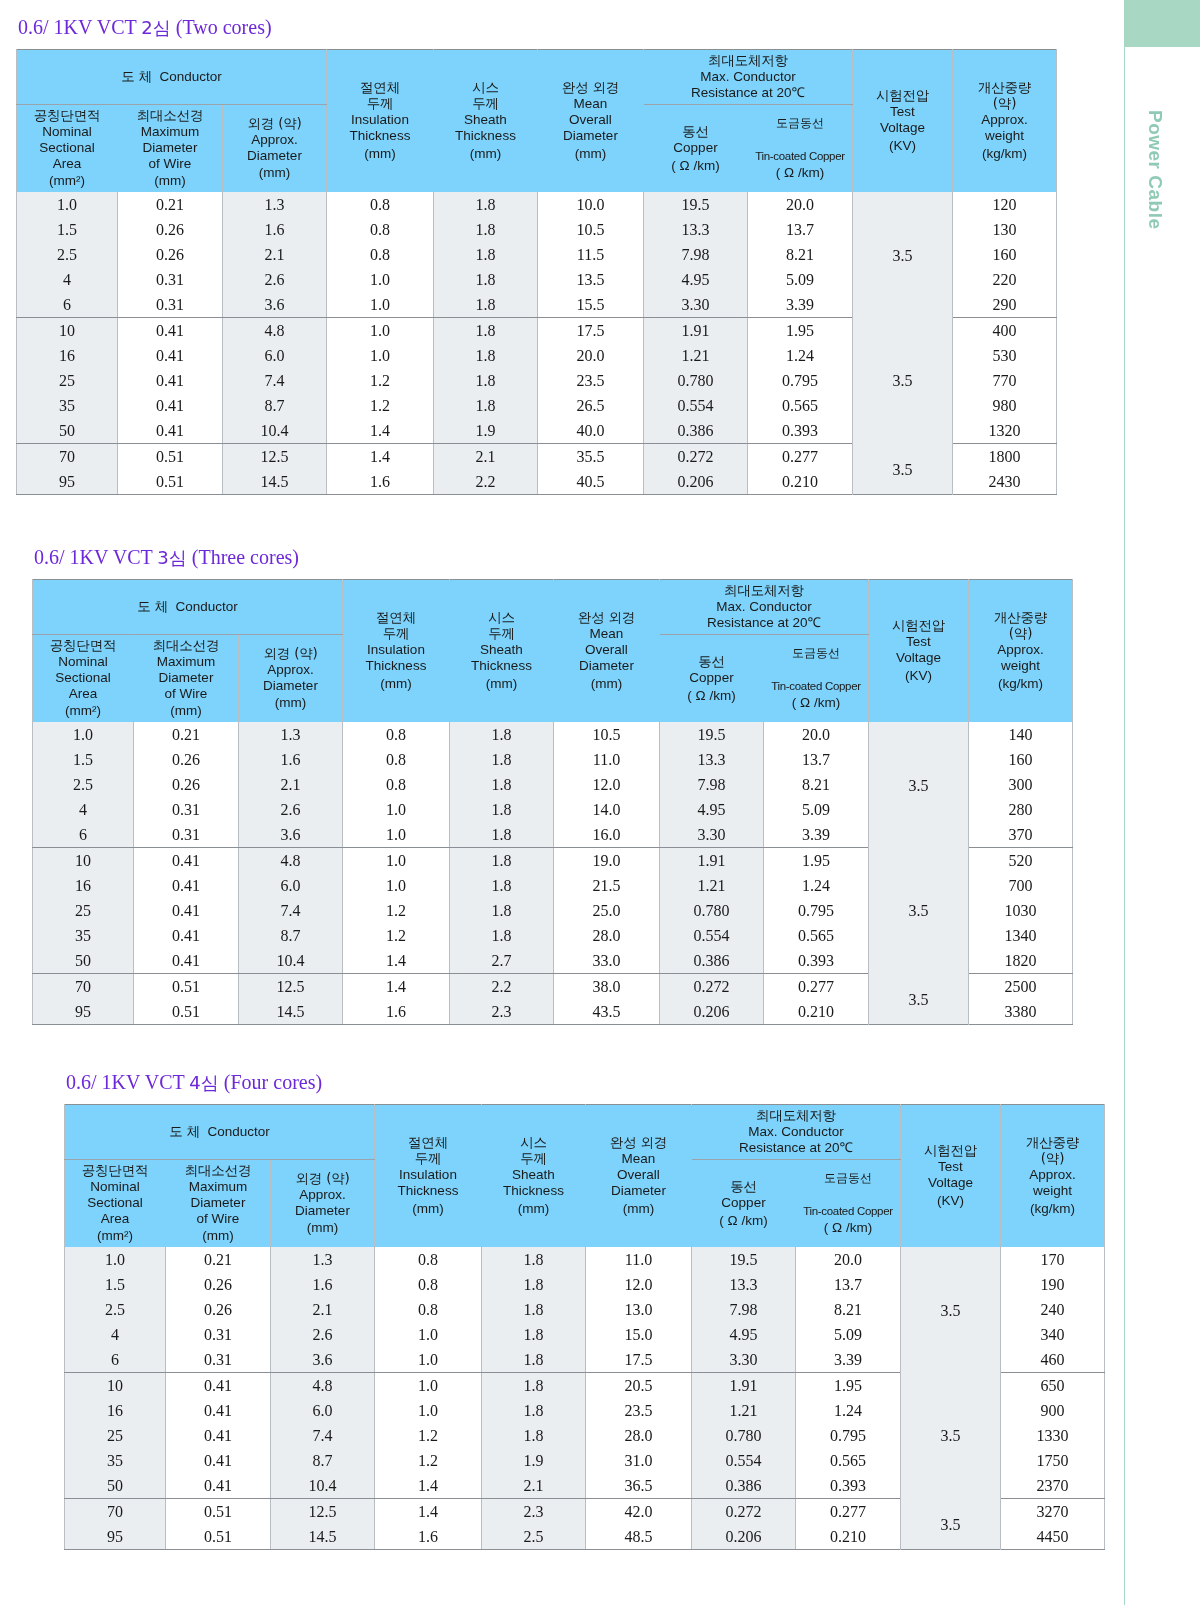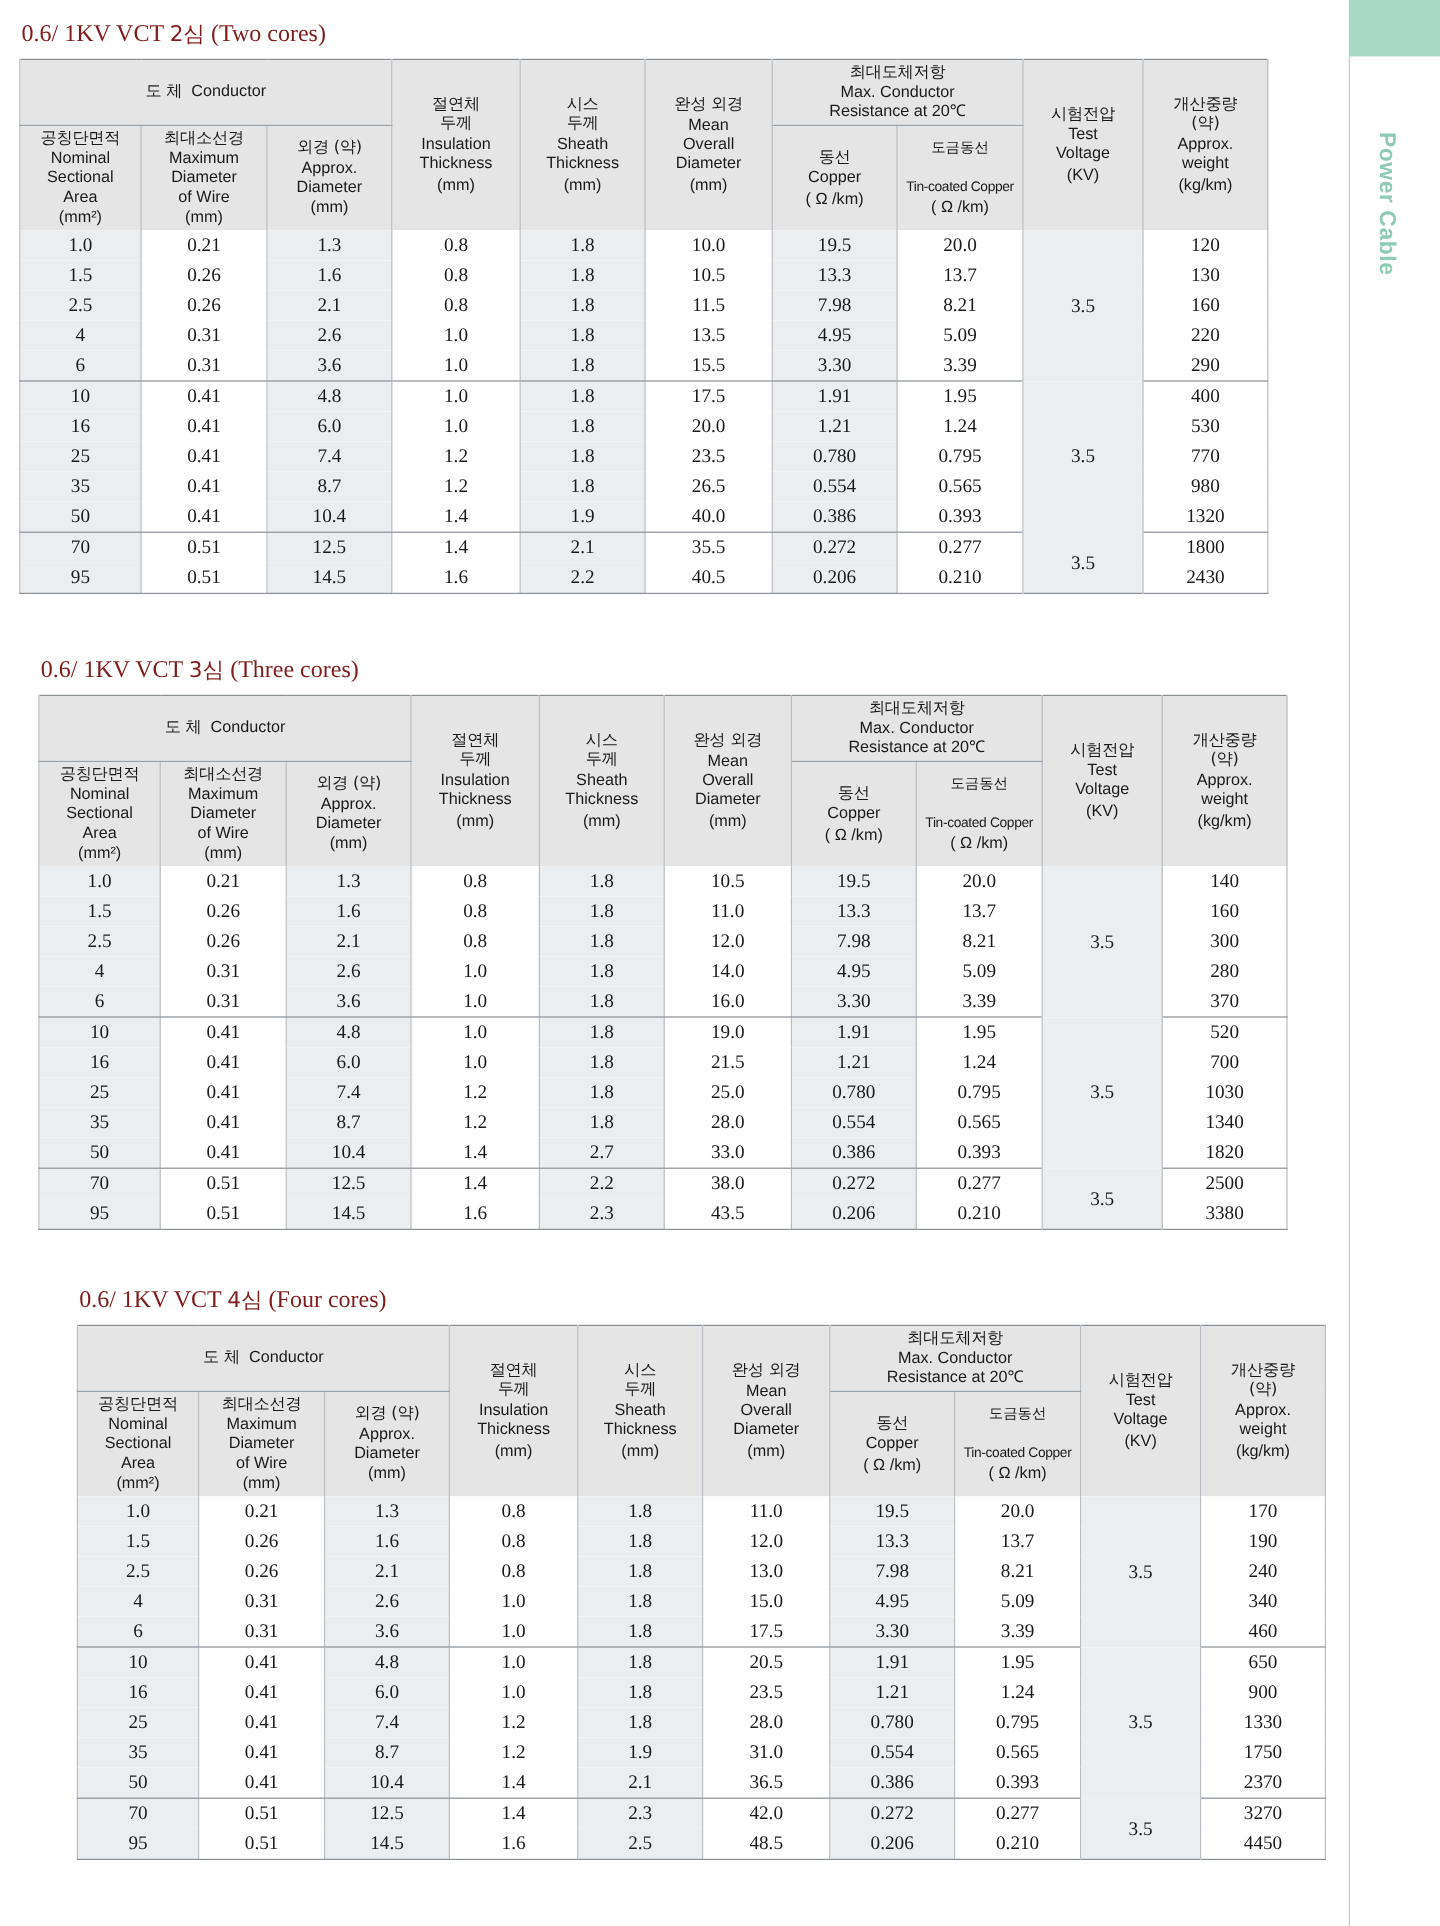--- a/index.html
+++ b/index.html
@@ -45,21 +45,21 @@
     white-space: nowrap;
     writing-mode: vertical-rl;
     text-orientation: mixed;
   }
 
   
   .section { position: absolute; left: 16px; width: 1040px; }
   .sec-title {
     font-family: "Liberation Serif", serif;
     font-size: 20px;
-    color: #7f1d1d;
+    color: #6d28d9;
     margin: 0 0 9px 2px;
     white-space: nowrap;
   }
   .sec-title .ko { font-family: "DejaVu Sans", sans-serif; font-size: 18px; }
 
   
   table.spec {
     border-collapse: collapse;
     width: 1040px;
     table-layout: fixed;
@@ -67,21 +67,21 @@
     border-bottom: 1.5px solid #8a8f96;
   }
   table.spec th, table.spec td {
     border-left: 1px solid #b9bec4;
     border-right: 1px solid #b9bec4;
     padding: 0;
     text-align: center;
     vertical-align: middle;
   }
   table.spec thead th {
-    background: #e5e5e5;
+    background: #7dd3fc;
     color: #1a1a1a;
     font-family: "Liberation Sans", sans-serif;
     font-weight: normal;
     font-size: 13.5px;
     line-height: 1.18;
     padding: 3px 2px;
   }
   thead th.grp {
     border-bottom: 1px solid #9aa2aa;
   }

